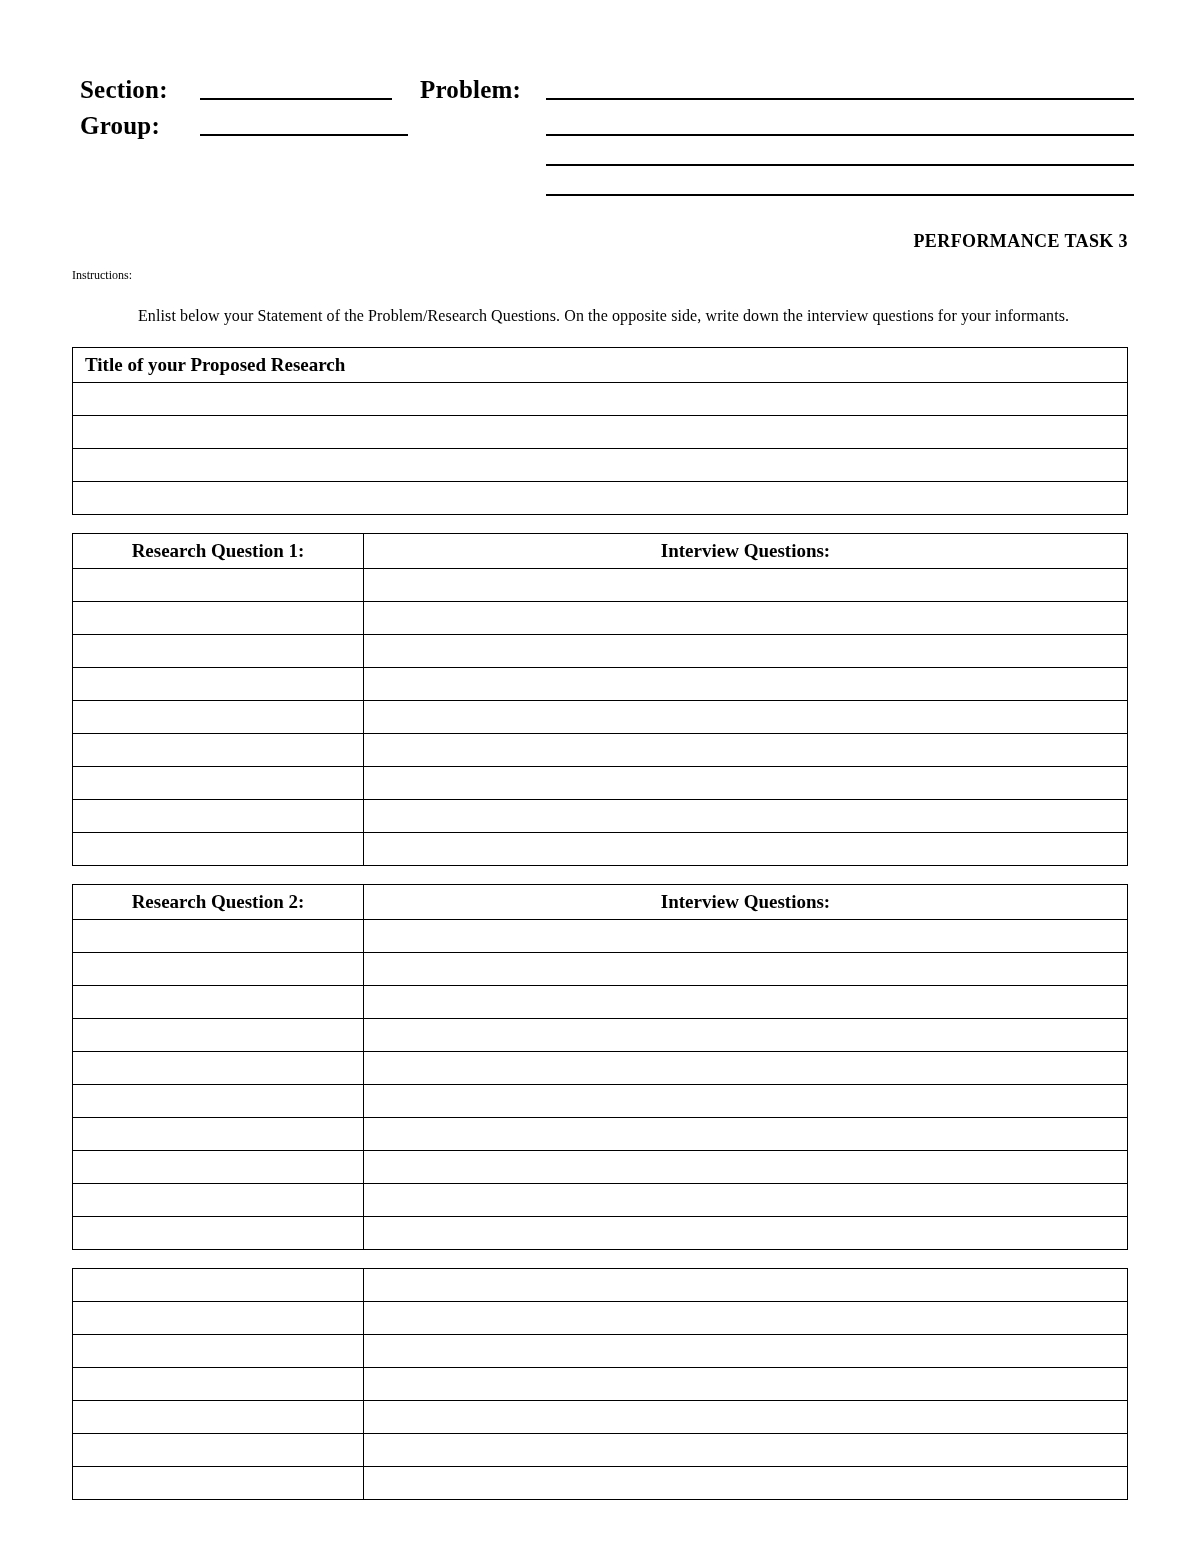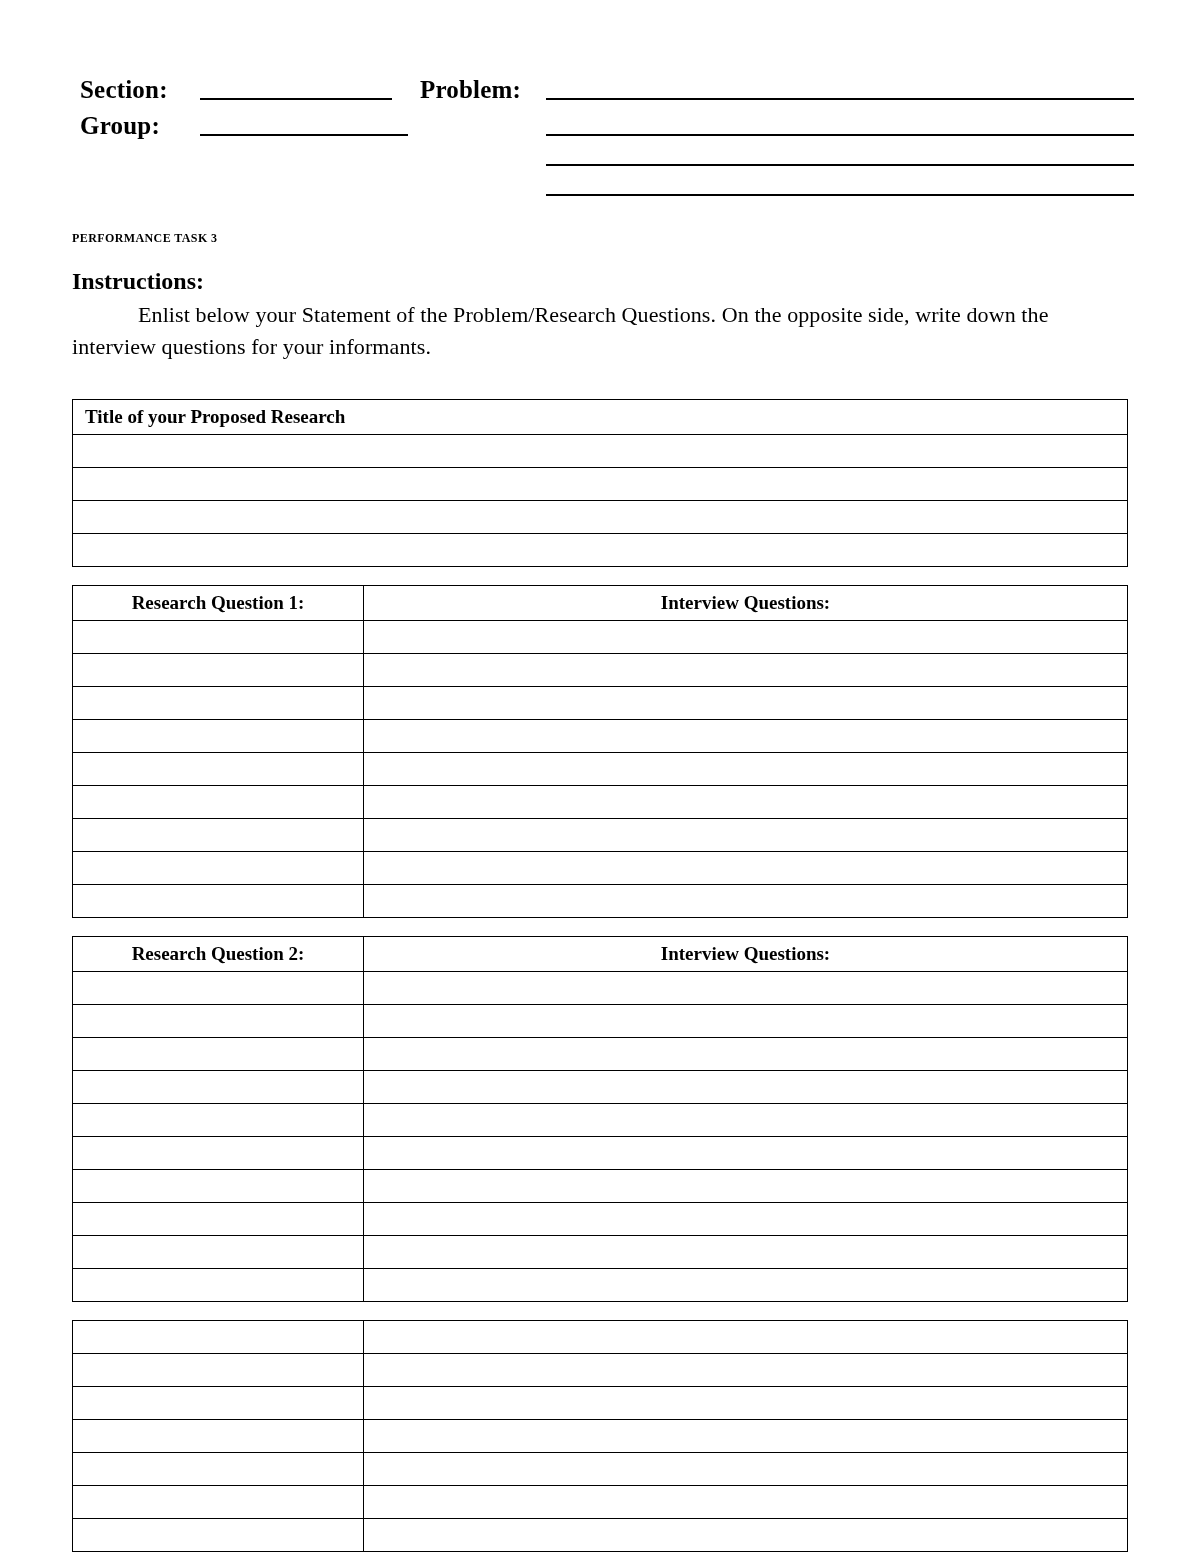--- a/index.html
+++ b/index.html
@@ -45,53 +45,53 @@
 
   .line-section { left: 128px; top: 38px;  width: 192px; }
   .line-group   { left: 128px; top: 74px;  width: 208px; }
   .line-mem-1   { left: 474px; top: 38px;  width: 588px; }
   .line-mem-2   { left: 474px; top: 74px;  width: 588px; }
   .line-mem-3   { left: 474px; top: 104px; width: 588px; }
   .line-mem-4   { left: 474px; top: 134px; width: 588px; }
 
   
   .doc-title {
-    text-align: left;
-    font-size: 12px;
+    text-align: right;
+    font-size: 18px;
     font-weight: bold;
     letter-spacing: 0.4px;
     margin-top: 36px;
   }
   .instr-label {
-    font-size: 24px;
-    font-weight: bold;
-    margin-top: 22px;
+    font-size: 12px;
+    font-weight: normal;
+    margin-top: 16px;
   }
   .instr-text {
-    font-size: 22px;
+    font-size: 16px;
     line-height: 1.45;
     text-indent: 66px;
-    margin-top: 4px;
+    margin-top: 21px;
     letter-spacing: 0.1px;
   }
 
   
   table {
     border-collapse: collapse;
     width: 1056px;
     table-layout: fixed;
   }
   table td, table th {
     border: 1.8px solid #000;
     height: 32px;
     padding: 0 6px;
     font-size: 19px;
   }
   .tbl-title {
-    margin-top: 36px;
+    margin-top: 20px;
   }
   .tbl-title th {
     text-align: left;
     font-weight: bold;
     height: 34px;
     padding-left: 12px;
   }
   .tbl-qa {
     margin-top: 18px;
   }

